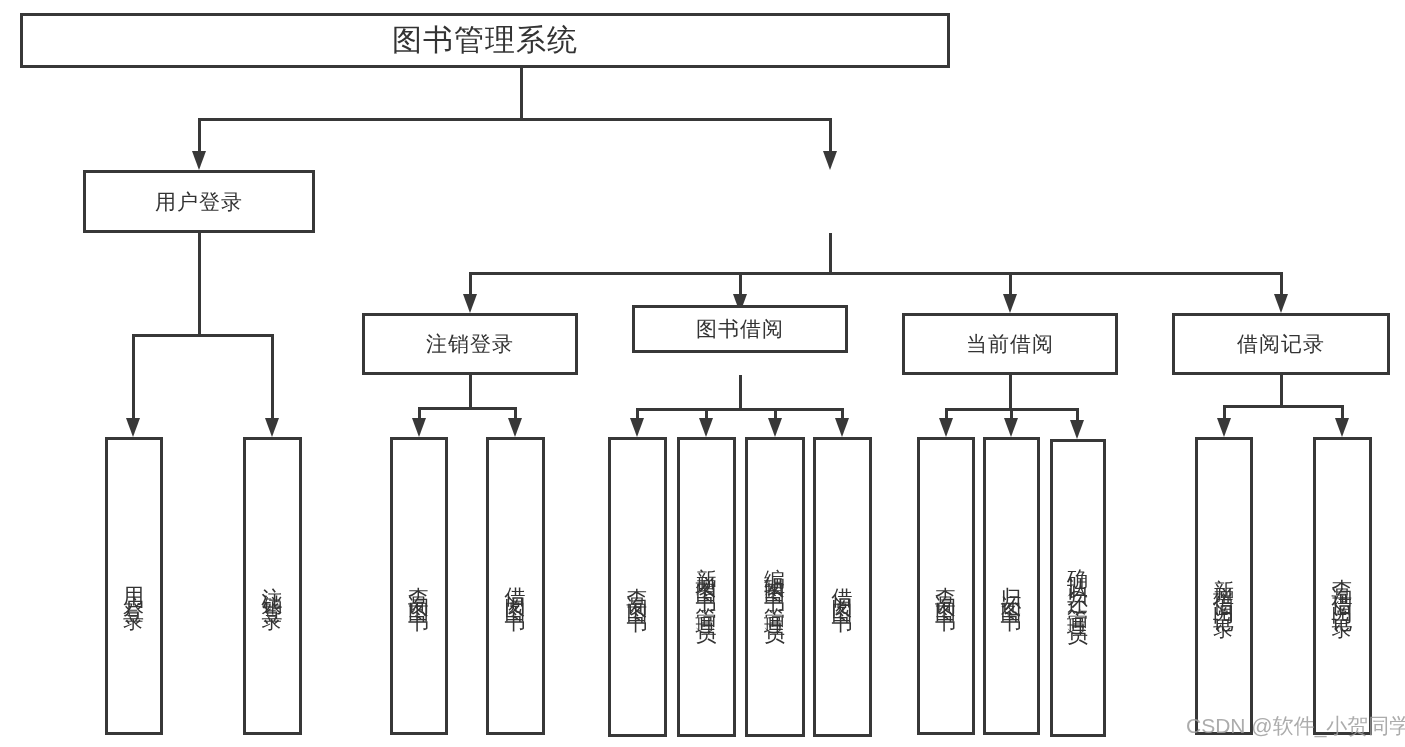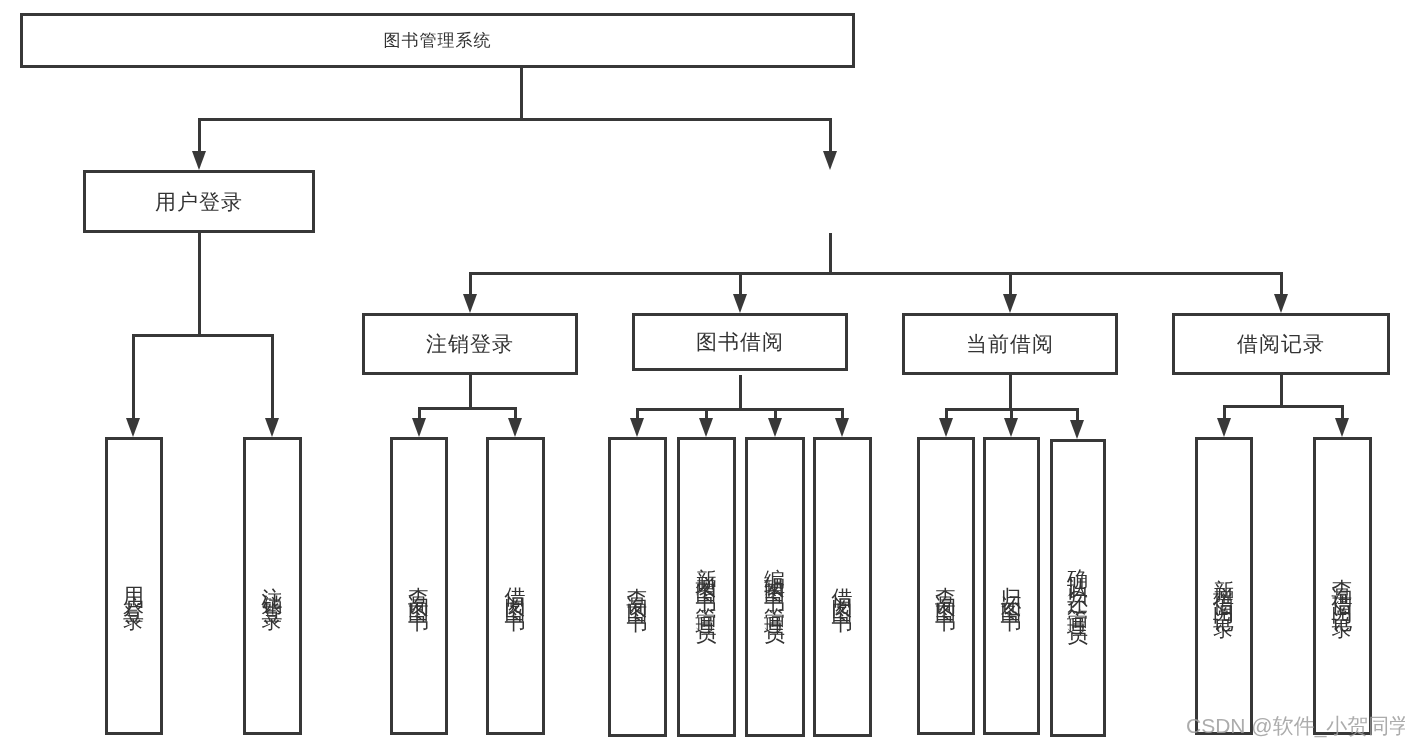--- a/index.html
+++ b/index.html
@@ -55,21 +55,21 @@
     color:rgba(158,158,158,0.85);
     z-index:5;
     white-space:nowrap;
   }
 </style>
 </head>
 <body>
 
 <div id="canvas">
 
-  <div class="hbox" style="left:20px;top:13px;width:835px;height:55px;font-size:17px;">
+  <div class="hbox" style="left:20px;top:13px;width:930px;height:55px;font-size:30px;">
     <span>图书管理系统</span>
   </div>
 
   <div class="vline" style="left:520px;top:68px;height:50px;"></div>
   <div class="hline" style="left:198px;top:118px;width:634px;"></div>
   <div class="vline" style="left:198px;top:118px;height:34px;"></div>
   <div class="arrow" style="left:192px;top:151px;"></div>
   <div class="vline" style="left:829px;top:118px;height:34px;"></div>
   <div class="arrow" style="left:823px;top:151px;"></div>
 
@@ -91,21 +91,21 @@
   <div class="vline" style="left:739px;top:272px;height:23px;"></div>
   <div class="arrow" style="left:733px;top:294px;"></div>
   <div class="vline" style="left:1009px;top:272px;height:23px;"></div>
   <div class="arrow" style="left:1003px;top:294px;"></div>
   <div class="vline" style="left:1280px;top:272px;height:23px;"></div>
   <div class="arrow" style="left:1274px;top:294px;"></div>
 
   <div class="hbox" style="left:362px;top:313px;width:216px;height:62px;">
     <span>注销登录</span>
   </div>
-  <div class="hbox" style="left:632px;top:313px;width:216px;height:58px;">
+  <div class="hbox" style="left:632px;top:305px;width:216px;height:48px;">
     <span>图书借阅</span>
   </div>
   <div class="hbox" style="left:902px;top:313px;width:216px;height:62px;">
     <span>当前借阅</span>
   </div>
   <div class="hbox" style="left:1172px;top:313px;width:218px;height:62px;">
     <span>借阅记录</span>
   </div>
 
   <div class="vline" style="left:469px;top:375px;height:32px;"></div>

